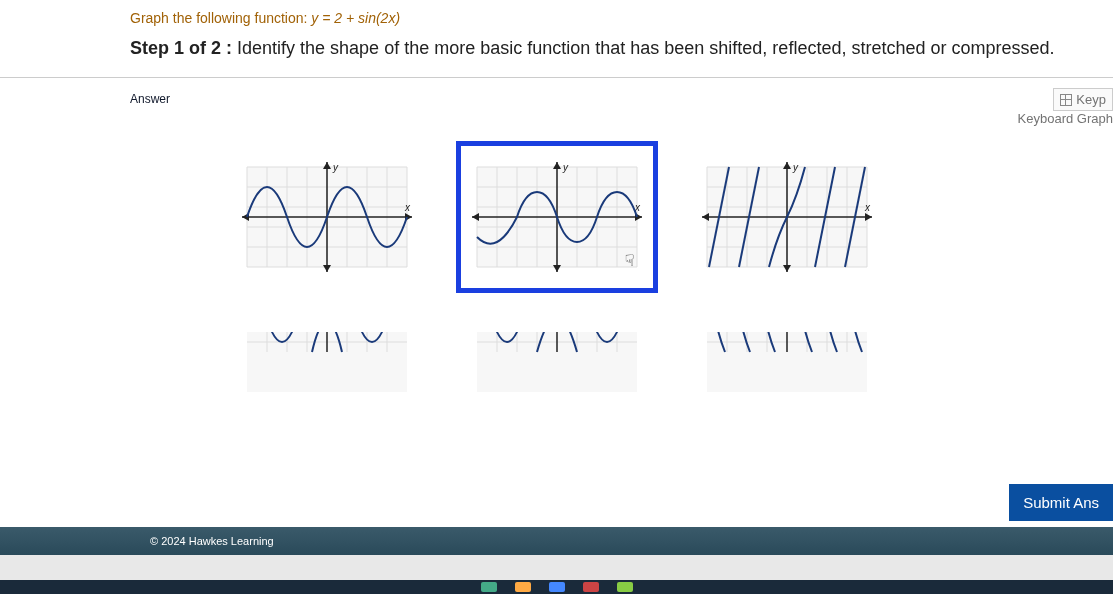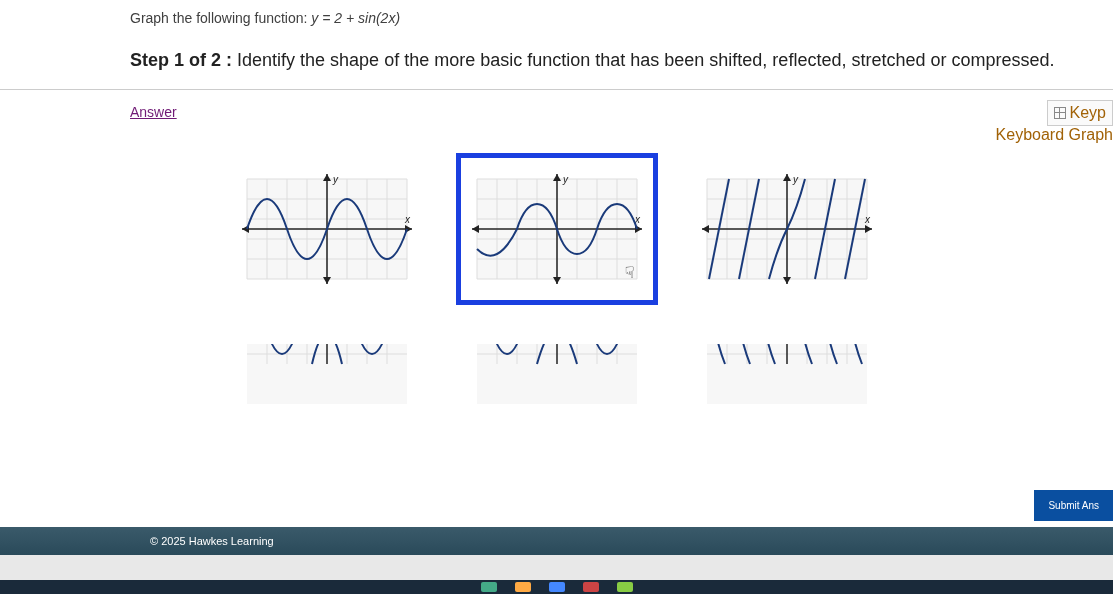--- a/index.html
+++ b/index.html
@@ -16,52 +16,51 @@
     margin: 0 auto;
     padding: 10px 0 0 0;
     position: relative;
     height: 555px;
   }
   .content {
     padding: 0 0 0 130px;
   }
   .prompt {
     font-size: 14px;
-    color: #404040;
-    margin-bottom: 24px;
+    color: #a16207;
+    margin-bottom: 12px;
   }
   .math { font-style: italic; }
   .step-line {
     font-size: 18px;
     color: #222;
     margin-bottom: 18px;
   }
   .step-bold { font-weight: bold; }
   .divider {
     border-top: 1px solid #ccc;
     margin: 0 0 14px 0;
     width: 100%;
   }
   .answer-row {
     position: relative;
     height: 30px;
   }
   .answer-label {
-    font-size: 14px;
-    color: #701a75;
+    font-size: 12px;
+    color: #0f172a;
     padding-left: 130px;
-    text-decoration: underline;
   }
   .keypad-box {
     position: absolute;
     right: 0;
     top: -4px;
     text-align: right;
-    font-size: 16px;
-    color: #a16207;
+    font-size: 13px;
+    color: #737373;
   }
   .keypad-line1 {
     border: 1px solid #ccc;
     padding: 3px 6px;
     display: inline-flex;
     align-items: center;
     gap: 4px;
     background: #fafafa;
   }
   .keypad-icon {
@@ -122,21 +121,21 @@
     color: #333;
   }
   .submit-btn {
     position: absolute;
     right: 0;
     bottom: 34px;
     background: #0a4fa0;
     color: #fff;
     border: none;
     padding: 10px 14px;
-    font-size: 10px;
+    font-size: 15px;
     cursor: pointer;
   }
   .footer {
     position: absolute;
     bottom: 0;
     left: 0; right: 0;
     background: linear-gradient(#3a5a6a, #2a4a5a);
     color: #fff;
     font-size: 11px;
     padding: 8px 0 8px 150px;
@@ -371,21 +370,21 @@
             <path d="M 152 10 Q 157 40 165 60"></path>
           </g>
         </svg>
       </div>
     </div>
   </div>
 
   <button class="submit-btn">Submit Ans</button>
 
   <div class="footer">
-    <span>© 2025 Hawkes Learning</span>
+    <span>© 2024 Hawkes Learning</span>
   </div>
 </div>
 
 <div class="taskbar">
   <div class="tb-item" style="background:#4a8;"></div>
   <div class="tb-item" style="background:#fa4;"></div>
   <div class="tb-item" style="background:#48f;"></div>
   <div class="tb-item" style="background:#c44;"></div>
   <div class="tb-item" style="background:#8c4;"></div>
 </div>

